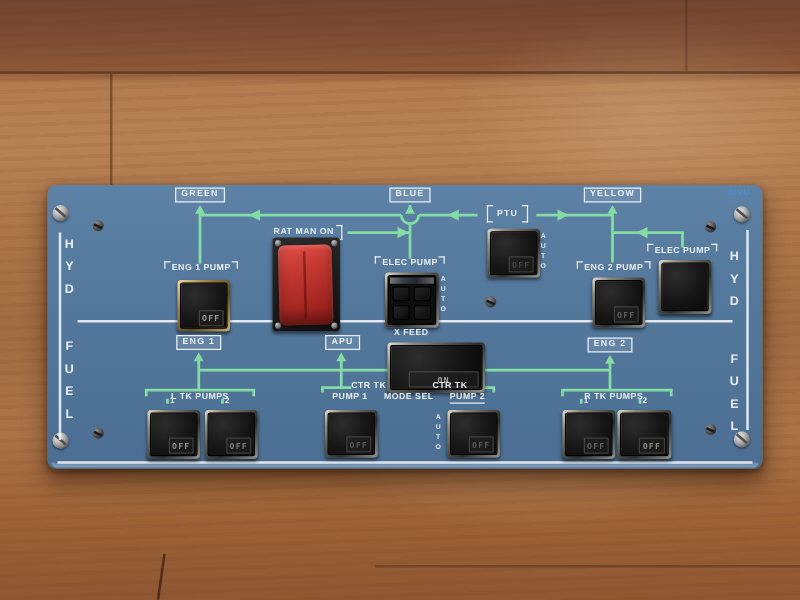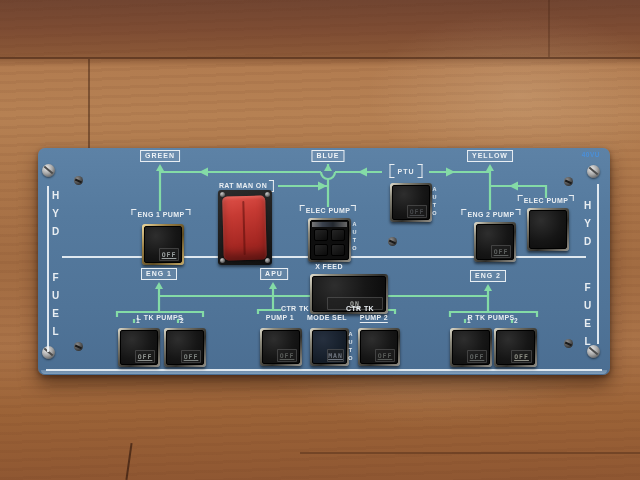--- a/index.html
+++ b/index.html
@@ -51,21 +51,21 @@
   .korry{position:absolute;border-radius:3px;padding:2px;
     background:linear-gradient(135deg,#e6e2d2 0%,#8d8a7c 18%,#55534b 42%,#2e2d29 62%,#96938a 100%);
     box-shadow:0 2px 3px rgba(0,0,0,0.55);}
   .korry.gold{background:linear-gradient(135deg,#f0dca2 0%,#9a7f46 30%,#5c4a22 62%,#c9ad6a 100%);}
   .face{position:absolute;inset:2px;border:1px solid #000;border-radius:2px;
     background:radial-gradient(circle at 30% 25%,#2e2e2e,#161616 55%,#0a0a0a);}
   .face.blue{background:radial-gradient(circle at 30% 25%,#26303f,#17202c 55%,#0c1219);}
   .legend{position:absolute;left:17px;right:5px;bottom:4px;height:11px;
     border:1px solid rgba(150,150,150,0.3);border-radius:1px;display:flex;align-items:center;
     justify-content:center;font:bold 6.5px "DejaVu Sans Mono",monospace;letter-spacing:1px;
-    background:rgba(35,35,35,0.55);text-decoration:underline;}
+    background:rgba(35,35,35,0.55);}
   .gloss::before{content:"";position:absolute;inset:2px;border-radius:2px;pointer-events:none;
     background:linear-gradient(135deg,rgba(255,255,250,0.42),rgba(255,255,255,0.06) 40%,rgba(255,255,255,0.26) 72%);}
   .quad{position:absolute;inset:2px;background:#0e0e0e;border:1px solid #000;border-radius:2px;}
   .quad .bar{position:absolute;left:1px;right:1px;top:1px;height:5px;
     background:linear-gradient(90deg,#777,#39404c 30%,#23282f 60%,#666);}
   .quad .cells{position:absolute;left:3px;right:3px;top:8px;bottom:3px;display:grid;
     grid-template-columns:1fr 1fr;grid-template-rows:1fr 1fr;gap:3px;}
   .quad .cells div{background:linear-gradient(145deg,#262626,#0b0b0b);border:1px solid #000;border-radius:2px;}
   
   .rat-base{position:absolute;background:linear-gradient(160deg,#2c2c2c,#101010);border-radius:3px;
@@ -243,24 +243,20 @@
     </div>
 
     <div class="plabel" style="left:257px;top:157px;">CTR TK</div>
     <div class="plabel" style="left:242px;top:166px;">PUMP 1</div>
     <div class="korry" style="left:222px;top:180px;width:38px;height:34px;">
       <div class="face"></div>
       <div class="legend" style="color:#585b58;">OFF</div>
     </div>
 
     <div class="plabel" style="left:289px;top:166px;">MODE SEL</div>
-    <div class="korry" style="left:272px;top:180px;width:35px;height:34px;">
-      <div class="face blue"></div>
-      <div class="legend" style="color:#6f7680;">MAN</div>
-    </div>
     <div class="vlabel vauto" style="left:309px;top:183px;">AUTO</div>
 
     <div class="plabel" style="left:322px;top:157px;">CTR TK</div>
     <div class="plabel" style="left:336px;top:166px;border-bottom:1px solid #e9eef2;padding-bottom:1px;">PUMP 2</div>
     <div class="korry" style="left:320px;top:180px;width:38px;height:34px;">
       <div class="face"></div>
       <div class="legend" style="color:#565956;">OFF</div>
     </div>
 
     <div class="plabel" style="left:453px;top:166px;">R TK PUMPS</div>

